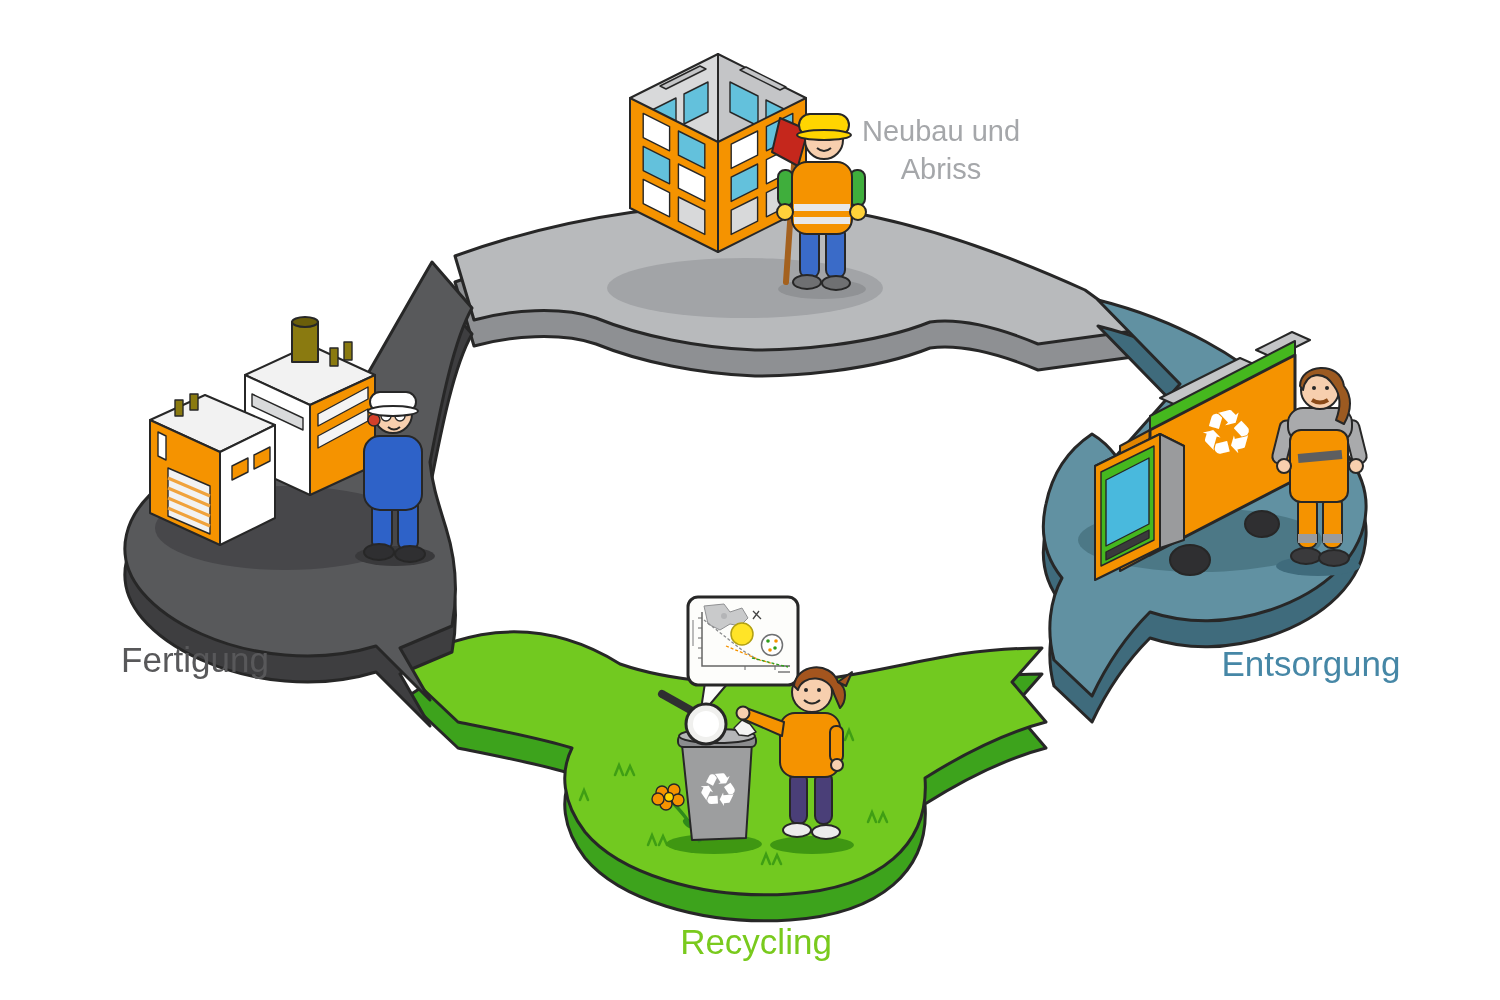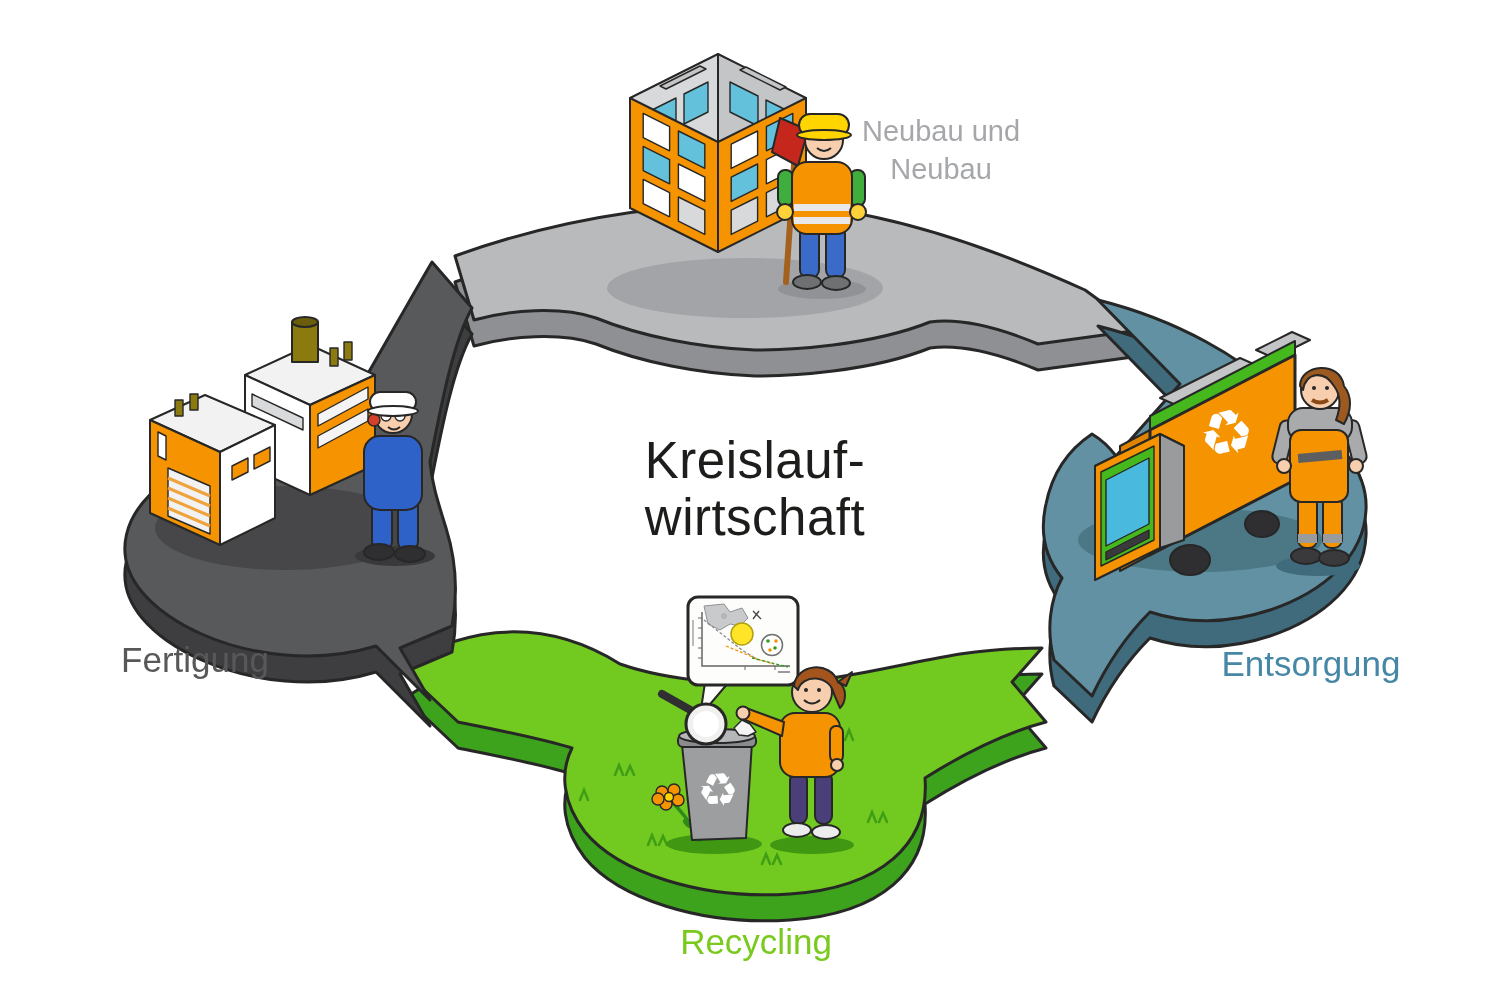--- a/index.html
+++ b/index.html
@@ -284,28 +284,24 @@
       <circle cx="812" cy="692" r="20" fill="#f7cfae" class="ol2"></circle>
       <circle cx="806" cy="690" r="2" fill="#272727"></circle>
       <circle cx="819" cy="690" r="2" fill="#272727"></circle>
       <path d="M804,700 q8,7 16,0" stroke="#272727" stroke-width="2" fill="none"></path>
       <path d="M794,686 C796,664 830,660 838,682 C848,688 846,702 840,708 L834,694 C830,674 802,674 798,690 Z" fill="#a4551e" class="ol2"></path>
       <path d="M838,682 l14,-10 l-6,14 z" fill="#a4551e" class="ol2"></path>
     </g>
   </g>
 </svg>
 
-  <div class="lbl lbl-title">
-    <div>Kreislauf-</div>
-    <div>wirtschaft</div>
-  </div>
 
   <div class="lbl lbl-neubau">
     <div>Neubau und</div>
-    <div>Neubau</div>
+    <div>Abriss</div>
   </div>
 
   <div class="lbl lbl-entsorgung">Entsorgung</div>
 
   <div class="lbl lbl-fertigung">Fertigung</div>
 
   <div class="lbl lbl-recycling">Recycling</div>
 </div>
 
 </body></html>

